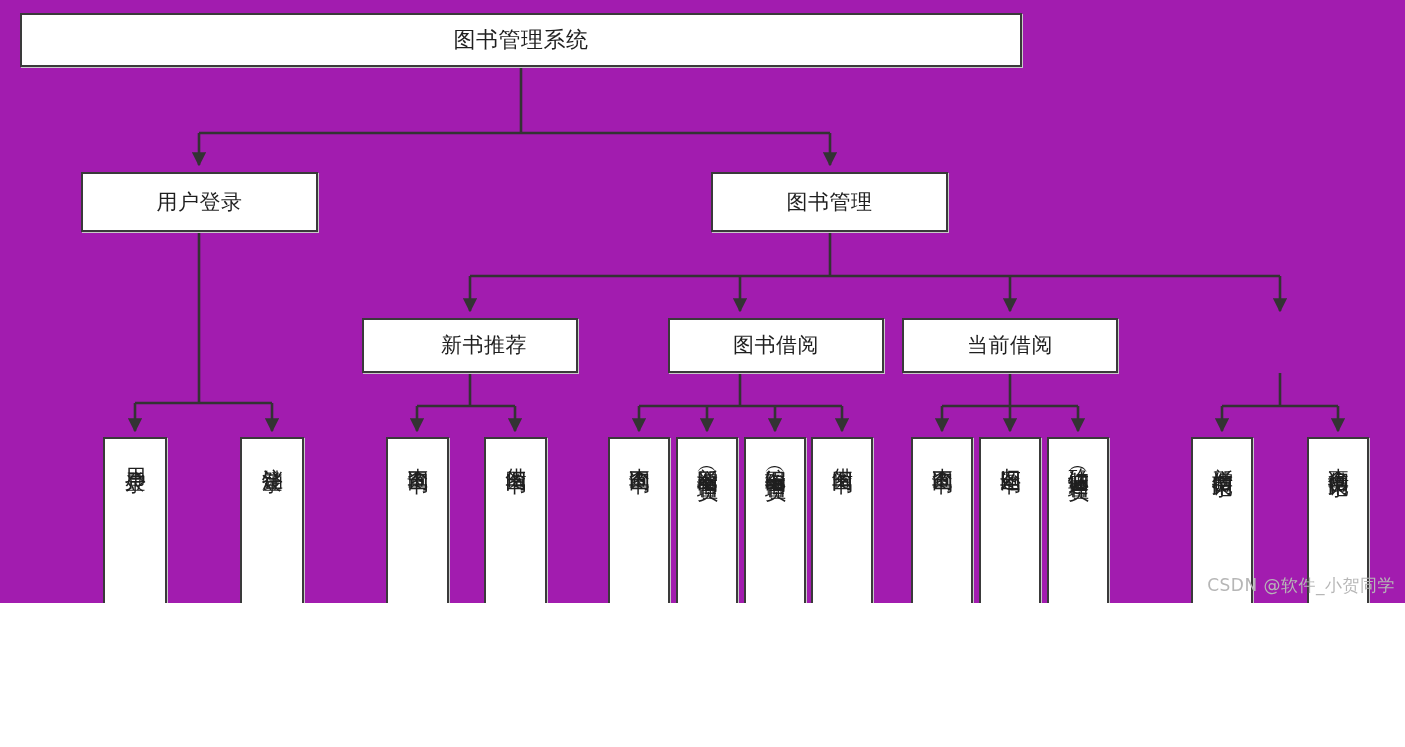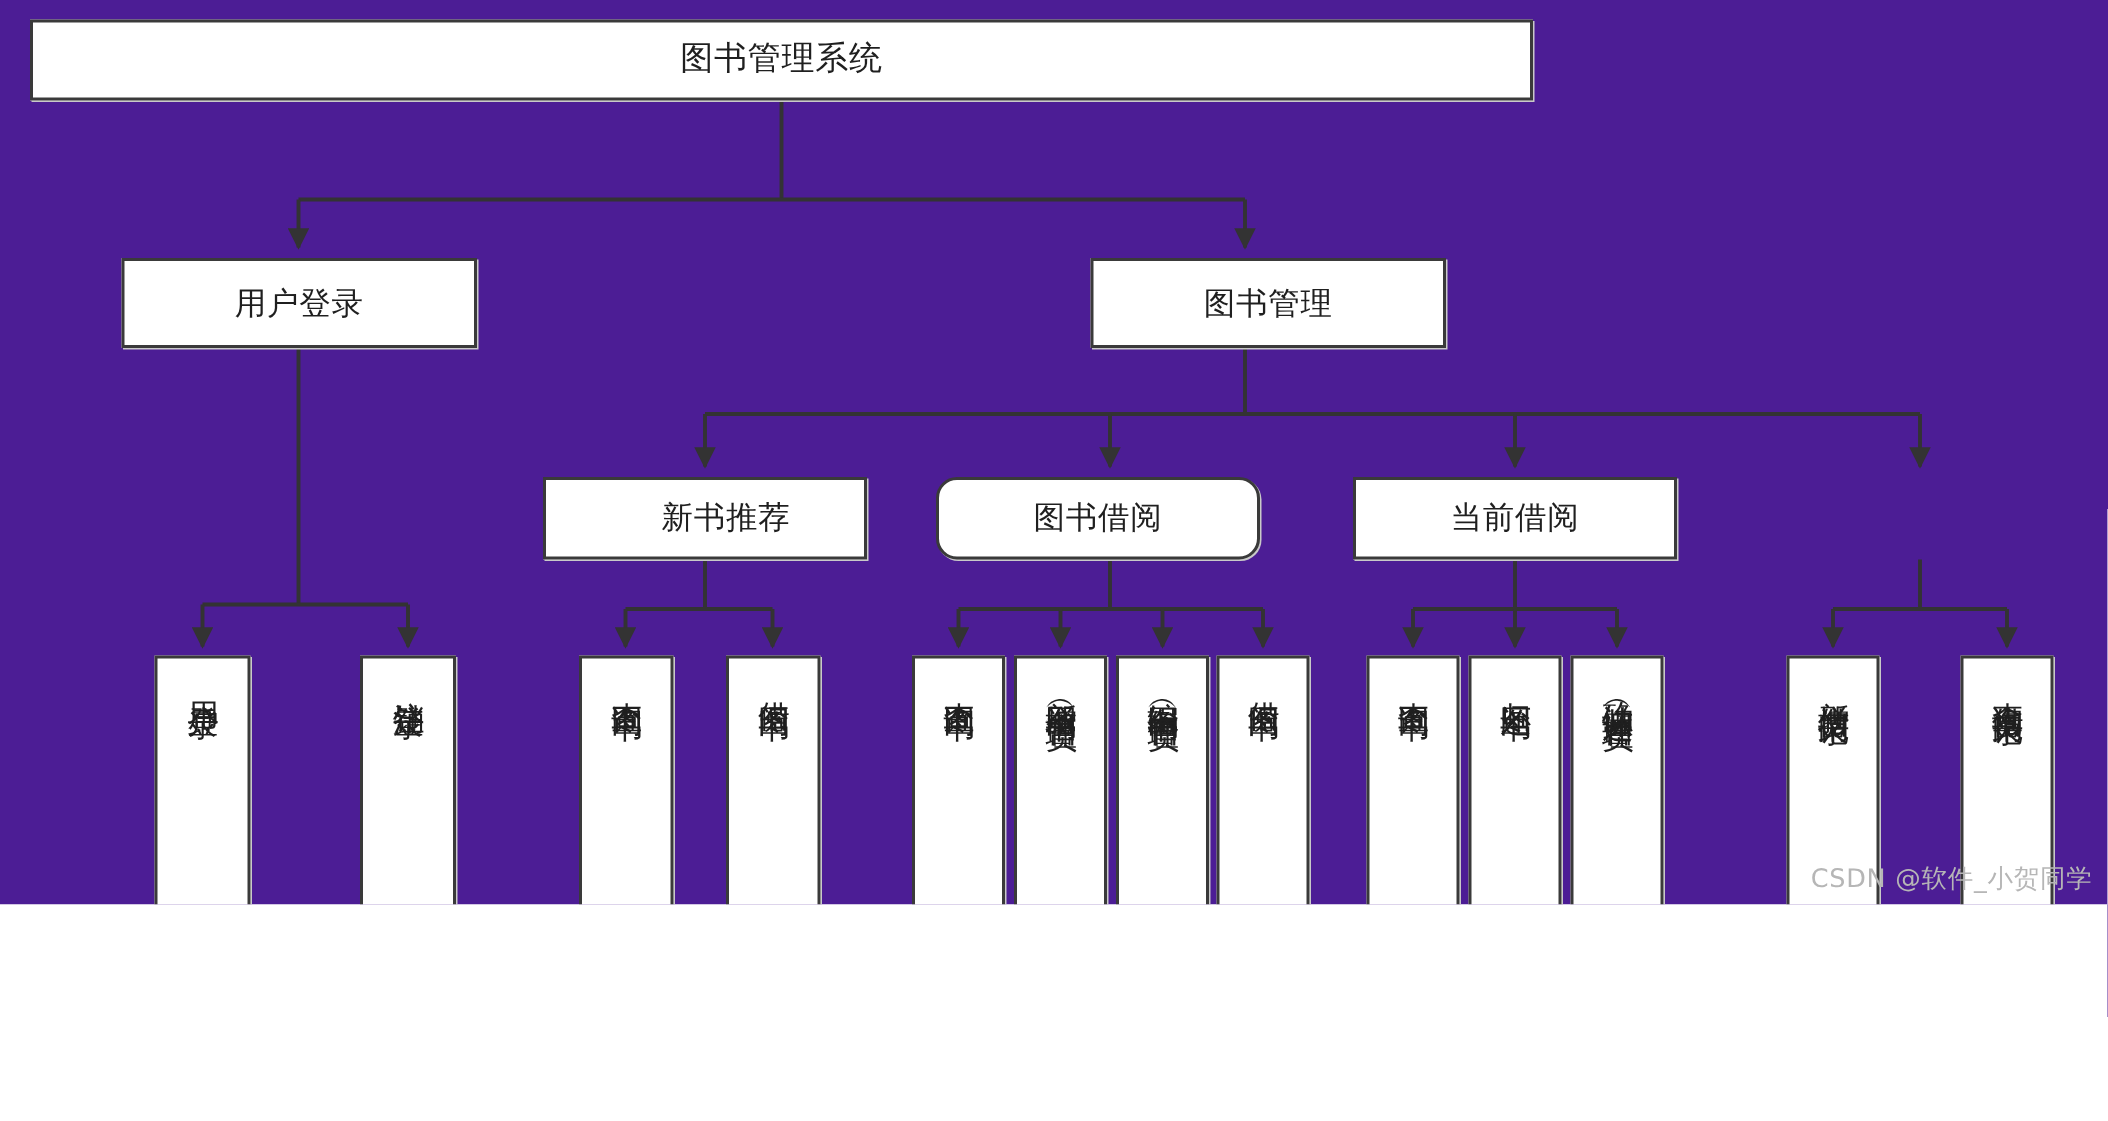--- a/index.html
+++ b/index.html
@@ -8,21 +8,21 @@
     padding: 0;
     background: #ffffff;
   }
   body {
     font-family: "DejaVu Sans", "Liberation Sans", sans-serif;
   }
   #canvas {
     position: relative;
     width: 1405px;
     height: 603px;
-    background: #4c1d95;
+    background: #a21caf;
     overflow: hidden;
   }
   #edges {
     position: absolute;
     left: 0;
     top: 0;
     width: 1405px;
     height: 747px;
     pointer-events: none;
   }
@@ -128,28 +128,28 @@
     </g>
   </svg>
 
   <div class="node horiz title" style="left:20px; top:13px; width:1002px; height:54px;">
     <span class="label">图书管理系统</span>
   </div>
 
   <div class="node horiz" style="left:81px; top:172px; width:237px; height:60px;">
     <span class="label">用户登录</span>
   </div>
-  <div class="node horiz" style="left:711px; top:172px; width:237px; height:60px;margin-left:16px;">
+  <div class="node horiz" style="left:711px; top:172px; width:237px; height:60px;">
     <span class="label">图书管理</span>
   </div>
 
   <div class="node horiz" style="left:362px; top:318px; width:216px; height:55px;padding-left:28px;">
     <span class="label">新书推荐</span>
   </div>
-  <div class="node horiz" style="left:624px; top:318px; width:216px; height:55px;border-radius:14px;">
+  <div class="node horiz" style="left:668px; top:318px; width:216px; height:55px;">
     <span class="label">图书借阅</span>
   </div>
   <div class="node horiz" style="left:902px; top:318px; width:216px; height:55px;">
     <span class="label">当前借阅</span>
   </div>
 
   <div class="node vert" style="left:103px; top:437px; width:64px; height:297px;">
     <span class="label">用户登录</span>
   </div>
   <div class="node vert" style="left:240px; top:437px; width:64px; height:297px;">

